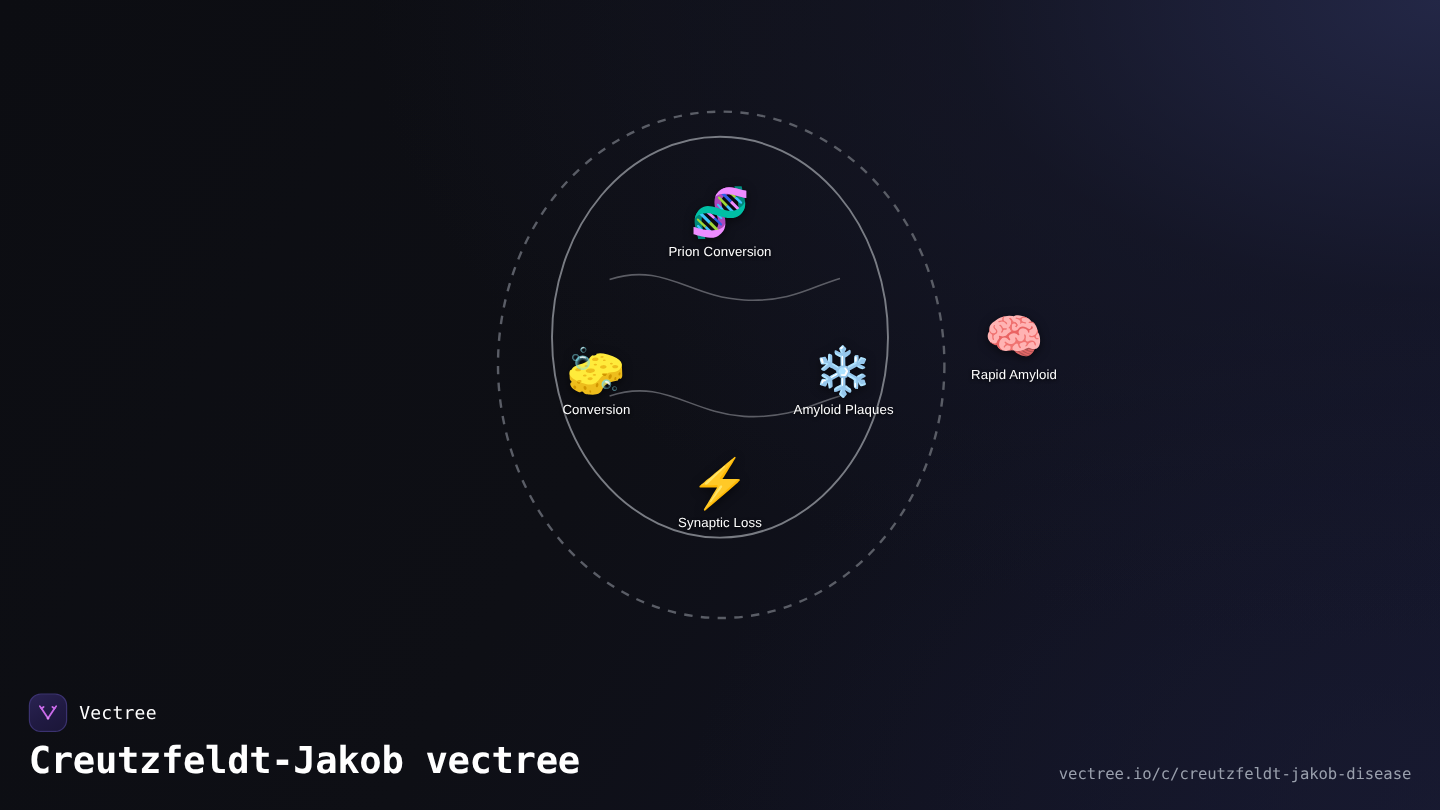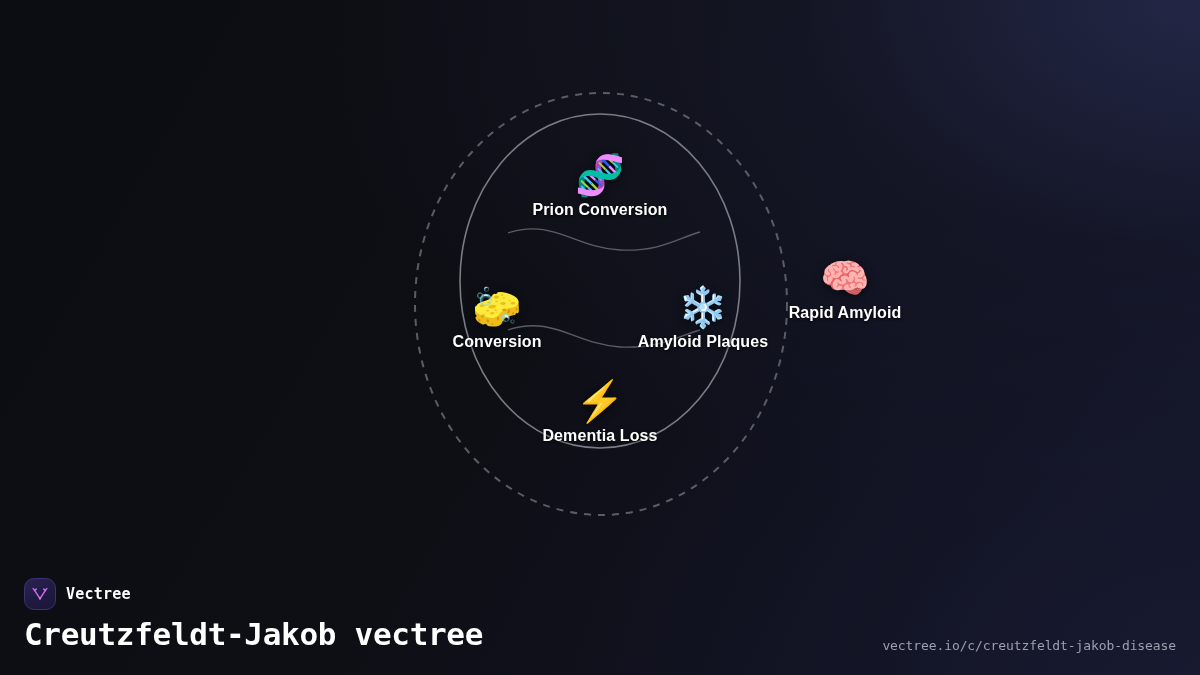--- a/index.html
+++ b/index.html
@@ -28,21 +28,21 @@
     transform:translate(-50%,-50%);
     user-select:none;
   }
   .node .emoji {
     font-size:40px; line-height:44px;
     text-align:center;
     filter:drop-shadow(0 2px 4px rgba(0,0,0,0.55));
   }
   .node .label {
     margin-top:4px;
-    font-size:16px; font-weight:bold;
+    font-size:11px; font-weight:normal;
     color:#ffffff;
     letter-spacing:0.1px;
     white-space:nowrap;
     text-shadow:0 1px 3px rgba(0,0,0,0.9);
   }
 
   
   #footer {
     position:absolute; left:0; bottom:0;
     width:1200px; height:115px;
@@ -54,21 +54,21 @@
   }
   #brand-mark {
     width:32px; height:32px; border-radius:10px;
     background:linear-gradient(150deg,#2a2352 0%,#201a42 55%,#1b1638 100%);
     border:1px solid #3b3270;
     display:flex; align-items:center; justify-content:center;
     flex:0 0 auto;
   }
   #brand-name {
     font-family:"DejaVu Sans Mono","Liberation Mono",monospace;
-    font-size:15px; font-weight:bold; color:#ffffff;
+    font-size:15px; font-weight:normal; color:#ffffff;
     letter-spacing:0.2px;
   }
   #page-title {
     position:absolute; left:24px; top:56px;
     font-family:"DejaVu Sans Mono","Liberation Mono",monospace;
     font-size:31px; font-weight:bold; color:#ffffff;
     letter-spacing:-0.3px; white-space:nowrap;
   }
   #page-url {
     position:absolute; right:24px; bottom:22px;
@@ -105,21 +105,21 @@
       <div class="label">Conversion</div>
     </div>
 
     <div class="node" style="left:703px; top:318px;">
       <div class="emoji">❄️</div>
       <div class="label">Amyloid Plaques</div>
     </div>
 
     <div class="node" style="left:600px; top:412px;">
       <div class="emoji">⚡</div>
-      <div class="label">Dementia Loss</div>
+      <div class="label">Synaptic Loss</div>
     </div>
 
     <div class="node" style="left:845px; top:289px;">
       <div class="emoji">🧠</div>
       <div class="label">Rapid Amyloid</div>
     </div>
 
   </div>
 
   <div id="footer">

